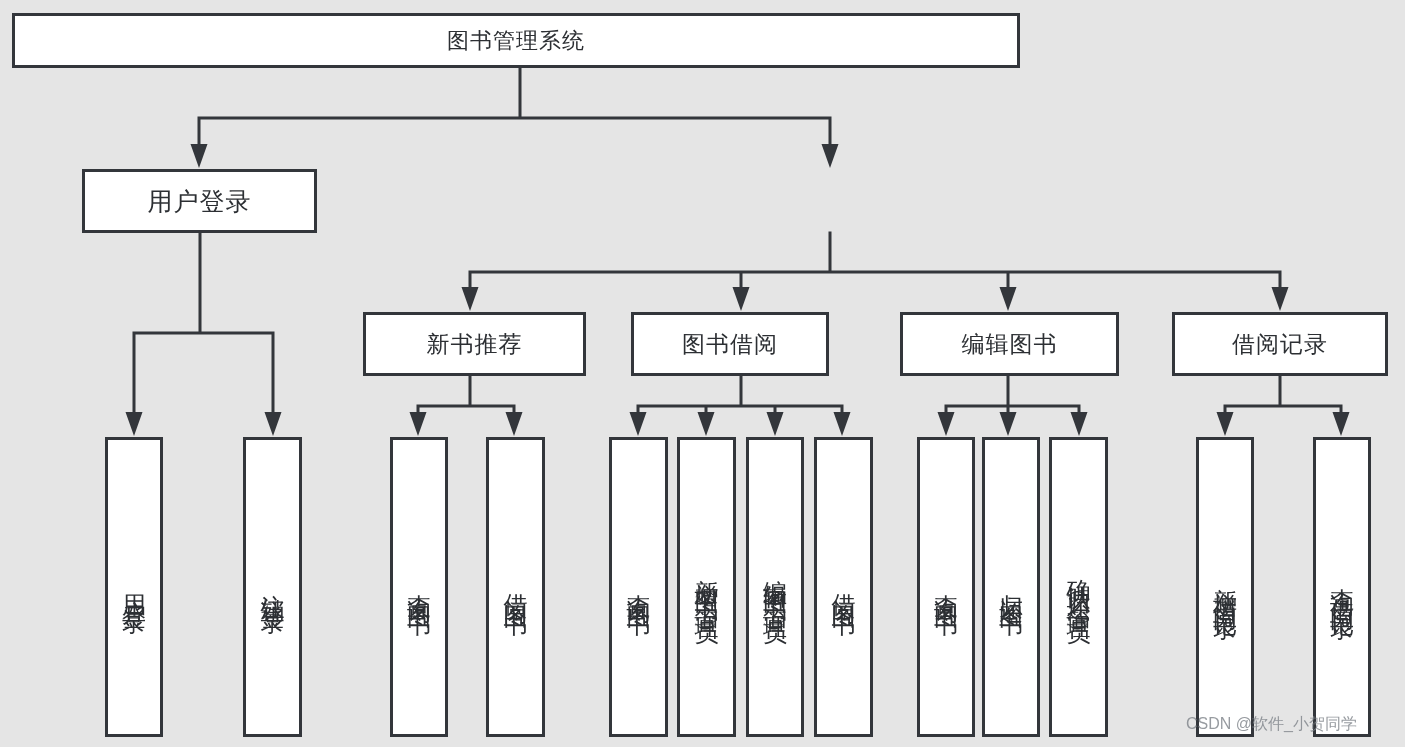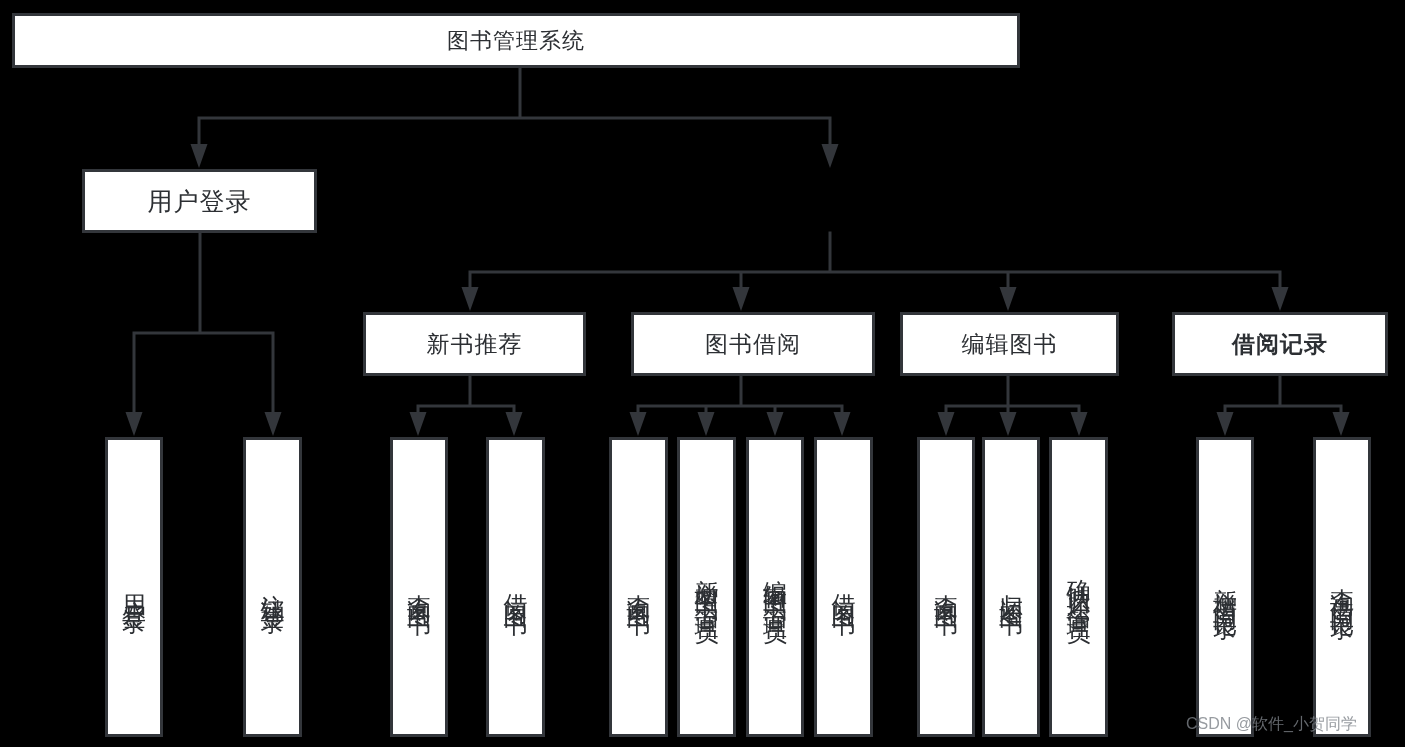--- a/index.html
+++ b/index.html
@@ -1,20 +1,20 @@
 <!DOCTYPE html>
 <html><head>
 <meta charset="utf-8">
 <style>
   html, body { margin: 0; padding: 0; background: #ffffff; }
   #stage {
     position: relative;
     width: 1405px;
     height: 747px;
-    background: #000000;
+    background: #e5e5e5;
     font-family: "Liberation Sans", sans-serif;
     overflow: hidden;
   }
   #connectors {
     position: absolute;
     left: 0; top: 0;
     width: 1405px; height: 747px;
     z-index: 0;
   }
   .hbox {
@@ -124,23 +124,23 @@
       M1070.5 412 L1087.5 412 L1079 436 Z
       M1216.5 412 L1233.5 412 L1225 436 Z
       M1332.5 412 L1349.5 412 L1341 436 Z"></path>
   </svg>
 
   <div class="hbox root-box" style="left:12px; top:13px; width:1008px; height:55px;">图书管理系统</div>
 
   <div class="hbox lvl2-box" style="left:82px; top:169px; width:235px; height:64px;">用户登录</div>
 
   <div class="hbox lvl3-box" style="left:363px; top:312px; width:223px; height:64px;">新书推荐</div>
-  <div class="hbox lvl3-box" style="left:631px; top:312px; width:244px; height:64px;">图书借阅</div>
+  <div class="hbox lvl3-box" style="left:631px; top:312px; width:198px; height:64px;">图书借阅</div>
   <div class="hbox lvl3-box" style="left:900px; top:312px; width:219px; height:64px;">编辑图书</div>
-  <div class="hbox lvl3-box" style="left:1172px; top:312px; width:216px; height:64px;font-weight:bold;">借阅记录</div>
+  <div class="hbox lvl3-box" style="left:1172px; top:312px; width:216px; height:64px;">借阅记录</div>
 
   <div class="vbox" style="left:105px; width:58px;">
     <span>用户登录</span>
   </div>
   <div class="vbox" style="left:243px; width:59px;">
     <span>注销登录</span>
   </div>
 
   <div class="vbox" style="left:390px; width:58px;">
     <span>查询图书</span>

